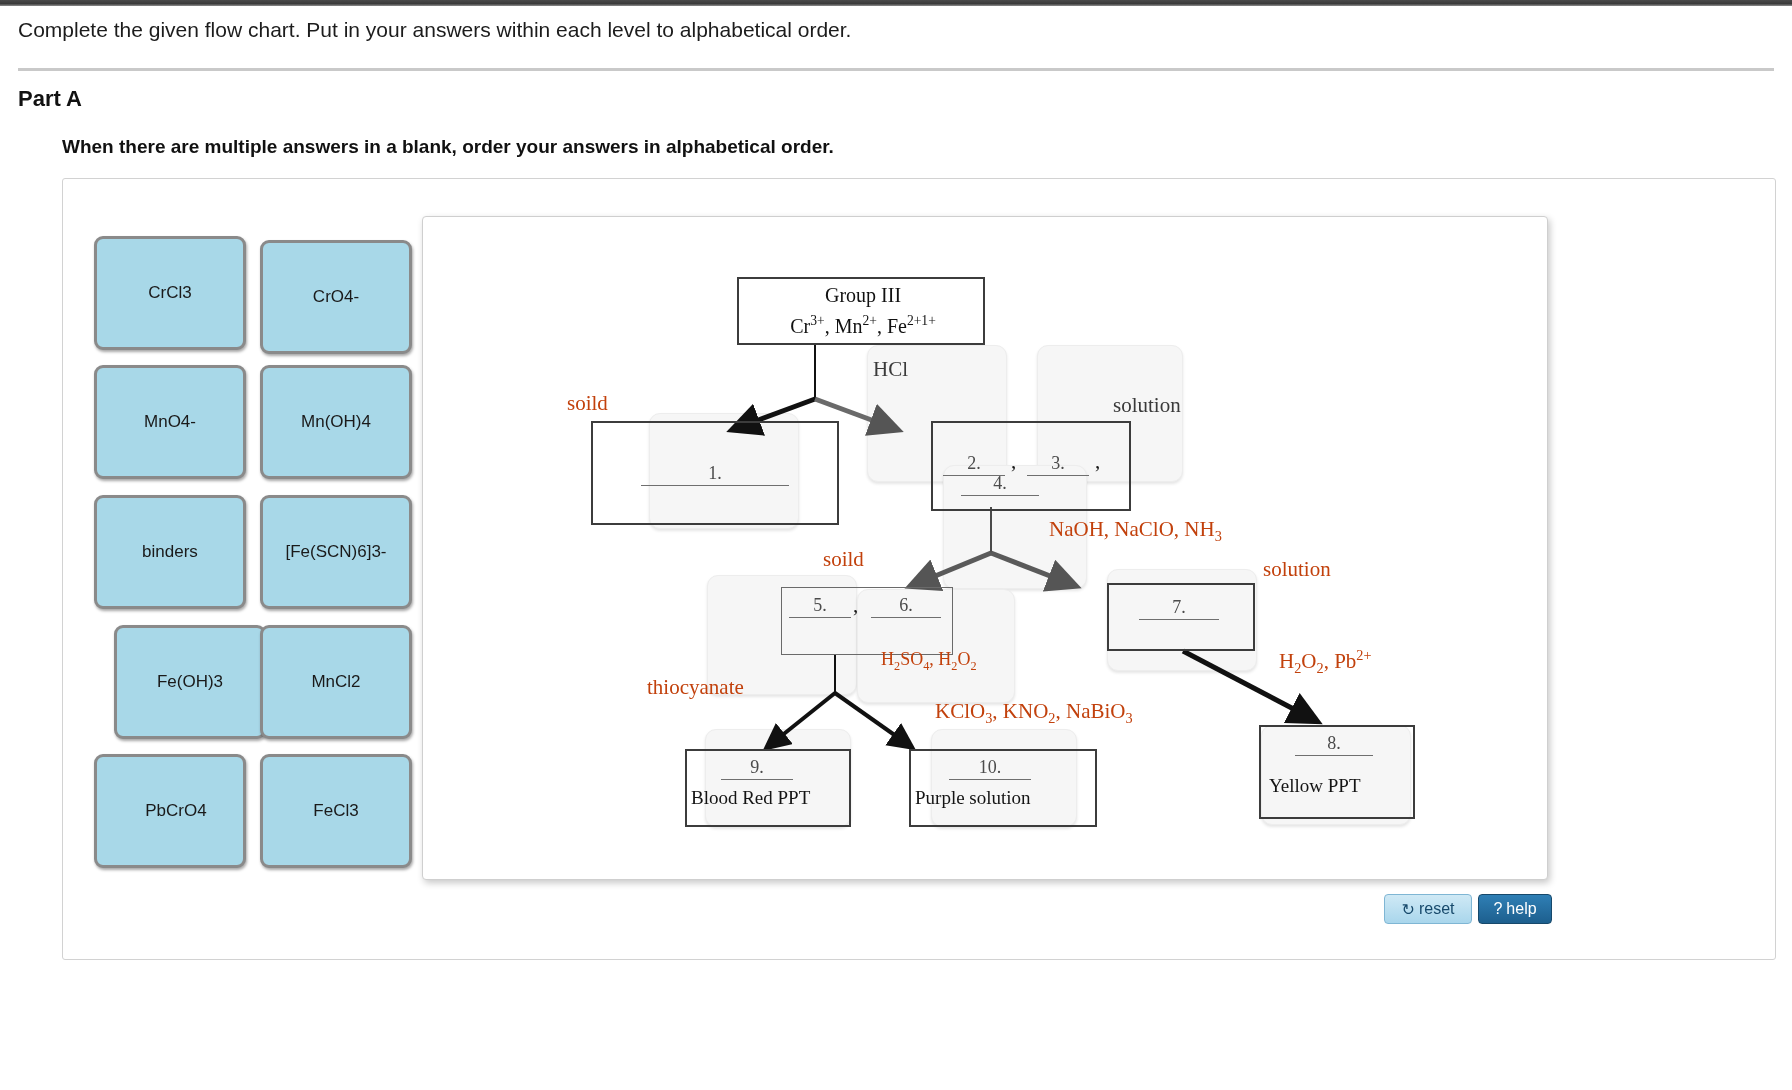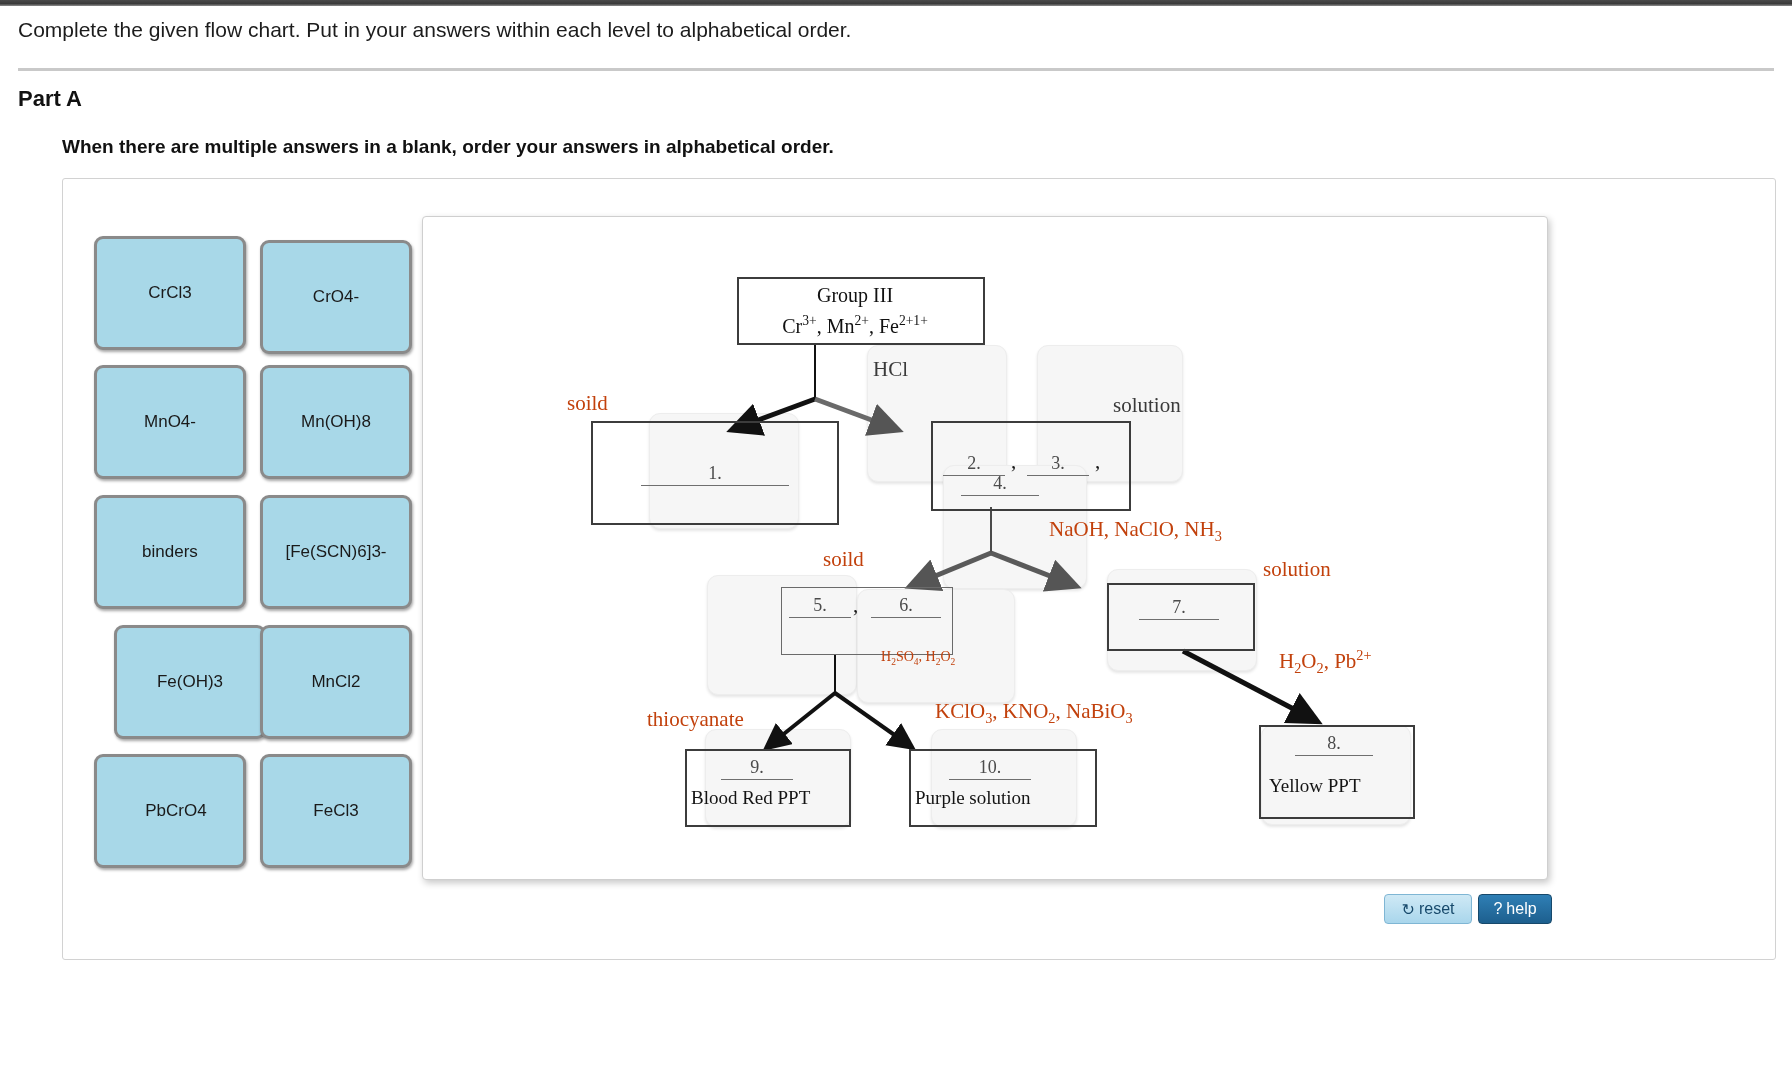--- a/index.html
+++ b/index.html
@@ -133,21 +133,21 @@
 <div class="hr"></div>
 <div class="part-title">Part A</div>
 <div class="part-instr">When there are multiple answers in a blank, order your answers in alphabetical order.</div>
 
 <div class="panel"></div>
 
 <div class="bank">
   <div class="tile" style="left:0px;top:0px;">CrCl3</div>
   <div class="tile" style="left:166px;top:4px;">CrO4-</div>
   <div class="tile" style="left:0px;top:129px;">MnO4-</div>
-  <div class="tile" style="left:166px;top:129px;">Mn(OH)8</div>
+  <div class="tile" style="left:166px;top:129px;">Mn(OH)4</div>
   <div class="tile" style="left:0px;top:259px;">binders</div>
   <div class="tile" style="left:166px;top:259px;">[Fe(SCN)6]3-</div>
   <div class="tile" style="left:0px;top:389px;margin-left:20px;">Fe(OH)3</div>
   <div class="tile" style="left:166px;top:389px;text-align:right;">MnCl2</div>
   <div class="tile" style="left:0px;top:518px;padding-left:12px;">PbCrO4</div>
   <div class="tile" style="left:166px;top:518px;">FeCl3</div>
 </div>
 
 <div class="diagram">
   <div class="dlayer">
@@ -184,21 +184,21 @@
       <line x1="568" y1="336" x2="640" y2="364" stroke="#5a5a5a" stroke-width="5" marker-end="url(#ahG)"></line>
 
       <line x1="412" y1="438" x2="412" y2="476" stroke="#111" stroke-width="2"></line>
       <line x1="412" y1="476" x2="352" y2="524" stroke="#111" stroke-width="4" marker-end="url(#ahD)"></line>
       <line x1="412" y1="476" x2="480" y2="524" stroke="#111" stroke-width="4" marker-end="url(#ahD)"></line>
 
       <line x1="760" y1="434" x2="882" y2="498" stroke="#111" stroke-width="5" marker-end="url(#ahD)"></line>
     </svg>
 
     <div class="obox" style="left:314px;top:60px;width:248px;height:68px;"></div>
-    <div class="grouptxt" style="left:298px;top:66px;width:268px;">
+    <div class="grouptxt" style="left:306px;top:66px;width:268px;">
       <div>Group III</div>
       <div>Cr<sup>3+</sup>, Mn<sup>2+</sup>, Fe<sup>2+1+</sup></div>
     </div>
 
     <div class="obox" style="left:168px;top:204px;width:248px;height:104px;"></div>
     <div class="blank" style="left:218px;top:246px;width:148px;">1.</div>
 
     <div class="obox" style="left:508px;top:204px;width:200px;height:90px;"></div>
     <div class="blank" style="left:520px;top:236px;width:62px;">2.</div>
     <div class="comma" style="left:588px;top:232px;">,</div>
@@ -221,29 +221,29 @@
     <div class="obox" style="left:486px;top:532px;width:188px;height:78px;"></div>
     <div class="blank" style="left:526px;top:540px;width:82px;">10.</div>
     <div class="resulttxt" style="left:492px;top:570px;">Purple solution</div>
 
     <div class="obox" style="left:836px;top:508px;width:156px;height:94px;"></div>
     <div class="blank" style="left:872px;top:516px;width:78px;">8.</div>
     <div class="resulttxt" style="left:846px;top:558px;text-align:center;">Yellow PPT</div>
 
     <div class="lbl" style="left:450px;top:140px;font-size:21px;">HCl</div>
     <div class="lbl lbl-dark" style="left:626px;top:300px;font-size:21px;">NaOH, NaClO, NH<sub>3</sub></div>
-    <div class="lbl lbl-dark" style="left:458px;top:432px;font-size:14px;">H<sub>2</sub>SO<sub>4</sub>, H<sub>2</sub>O<sub>2</sub></div>
+    <div class="lbl lbl-dark" style="left:458px;top:432px;font-size:18px;">H<sub>2</sub>SO<sub>4</sub>, H<sub>2</sub>O<sub>2</sub></div>
     <div class="lbl lbl-dark" style="left:512px;top:482px;font-size:21px;">KClO<sub>3</sub>, KNO<sub>2</sub>, NaBiO<sub>3</sub></div>
     <div class="lbl lbl-dark" style="left:856px;top:430px;font-size:21px;">H<sub>2</sub>O<sub>2</sub>, Pb<sup>2+</sup></div>
 
     <div class="lbl lbl-dark" style="left:144px;top:174px;font-size:21px;">soild</div>
     <div class="lbl" style="left:690px;top:176px;font-size:21px;">solution</div>
     <div class="lbl lbl-dark" style="left:400px;top:330px;font-size:21px;">soild</div>
     <div class="lbl lbl-dark" style="left:840px;top:340px;font-size:21px;">solution</div>
-    <div class="lbl lbl-dark" style="left:224px;top:458px;font-size:21px;margin-top:32px;">thiocyanate</div>
+    <div class="lbl lbl-dark" style="left:224px;top:458px;font-size:21px;">thiocyanate</div>
 
   </div>
 </div>
 
 <div class="btn-reset">
   <span>↻</span>
   <span>reset</span>
 </div>
 <div class="btn-help">
   <span>?</span>

